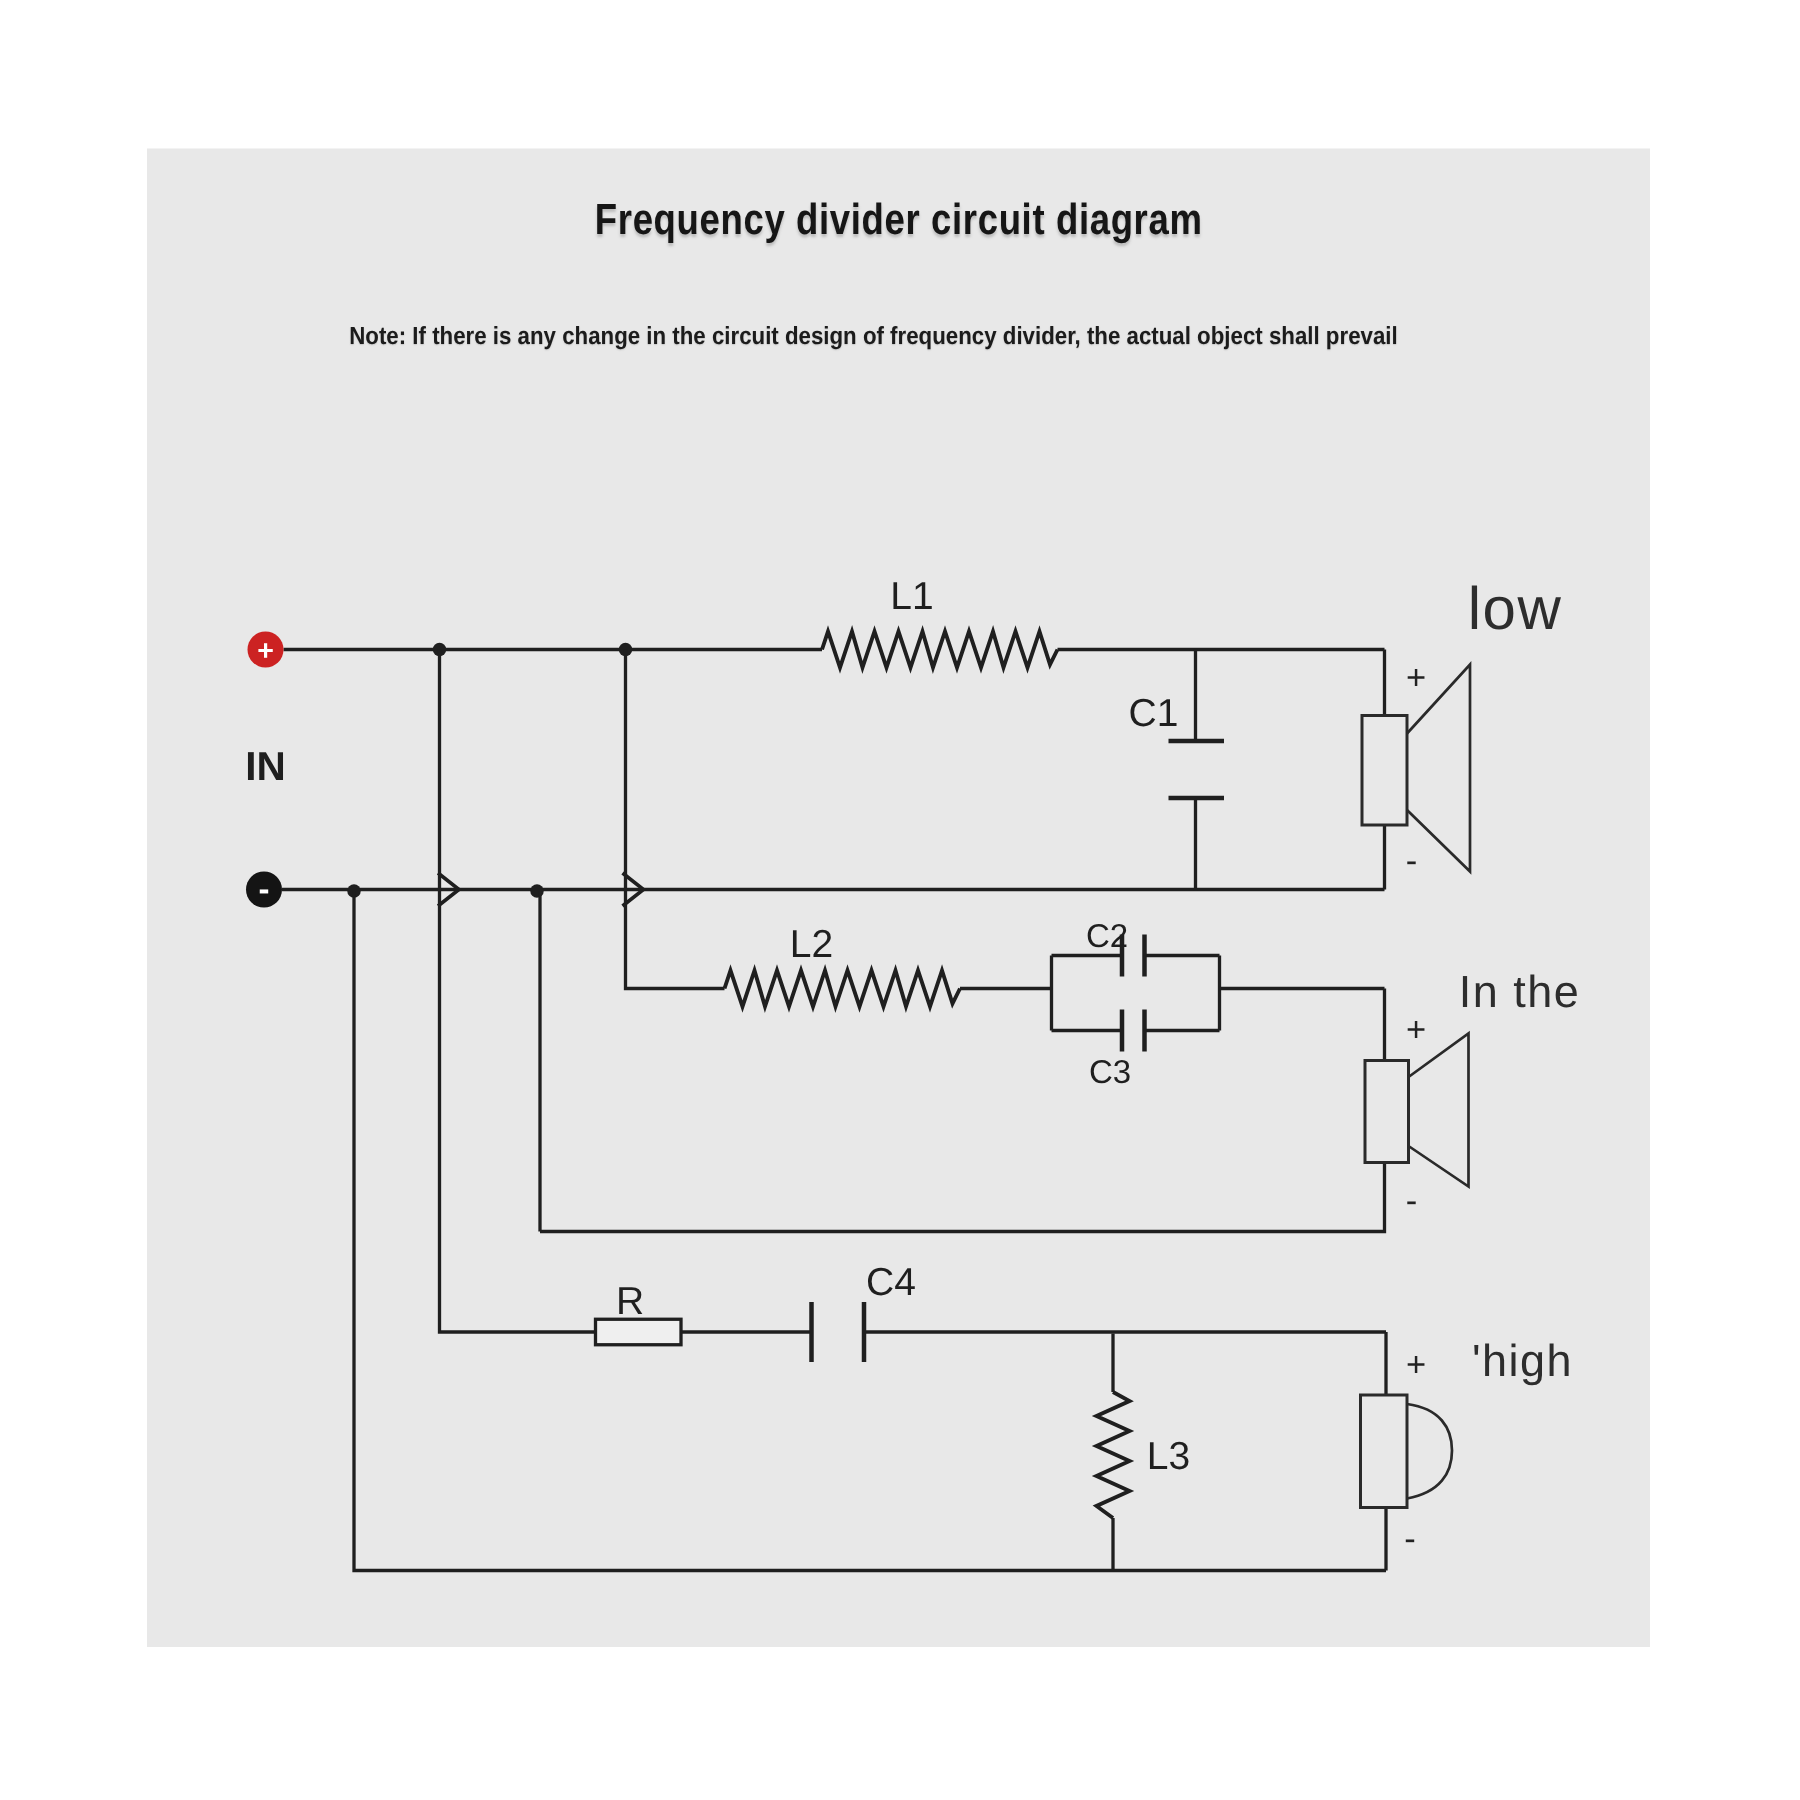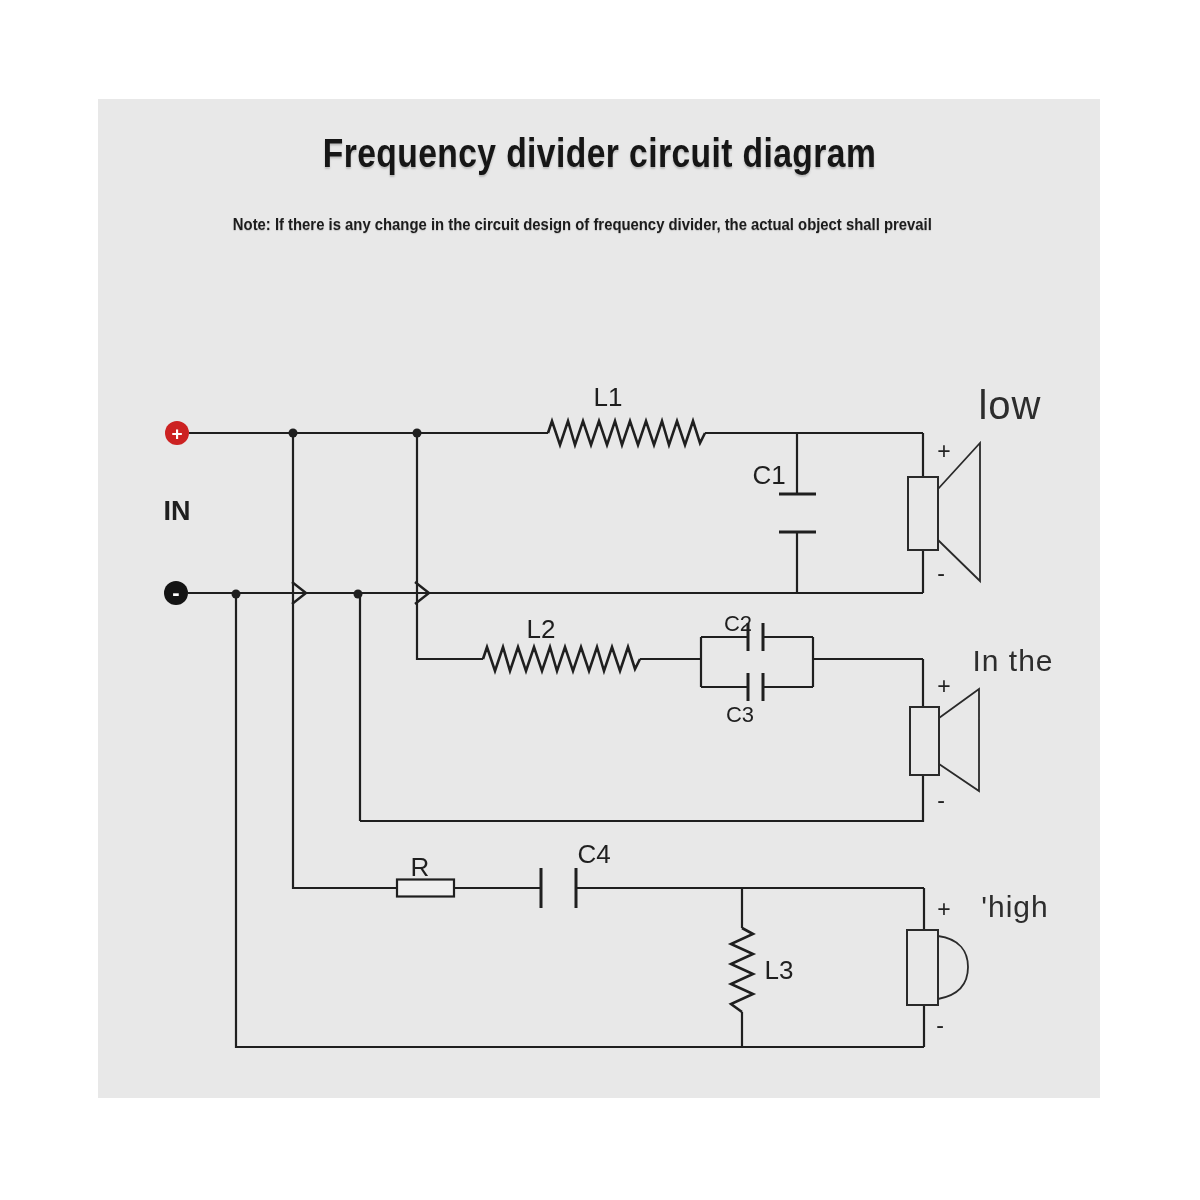--- a/index.html
+++ b/index.html
@@ -9,21 +9,21 @@
     font-family:"Liberation Sans", sans-serif;
     overflow:hidden;
   }
   .panel{
     position:absolute;left:98px;top:99px;width:1002px;height:999px;
     background:#e8e8e8;
   }
   .title{
     position:absolute;left:98px;top:131px;width:1002px;
     text-align:center;color:#161616;
-    font-size:40px;font-weight:bold;white-space:nowrap;
+    font-size:29px;font-weight:bold;white-space:nowrap;
   }
   .title .squeeze{
     display:inline-block;transform:scaleX(0.84);transform-origin:center;
     text-shadow:0 2px 2px rgba(110,110,110,0.35);
     letter-spacing:0.5px;
   }
   .note{
     position:absolute;left:98px;top:215px;width:969px;
     text-align:center;color:#1c1c1c;
     font-size:16.5px;font-weight:bold;white-space:nowrap;

